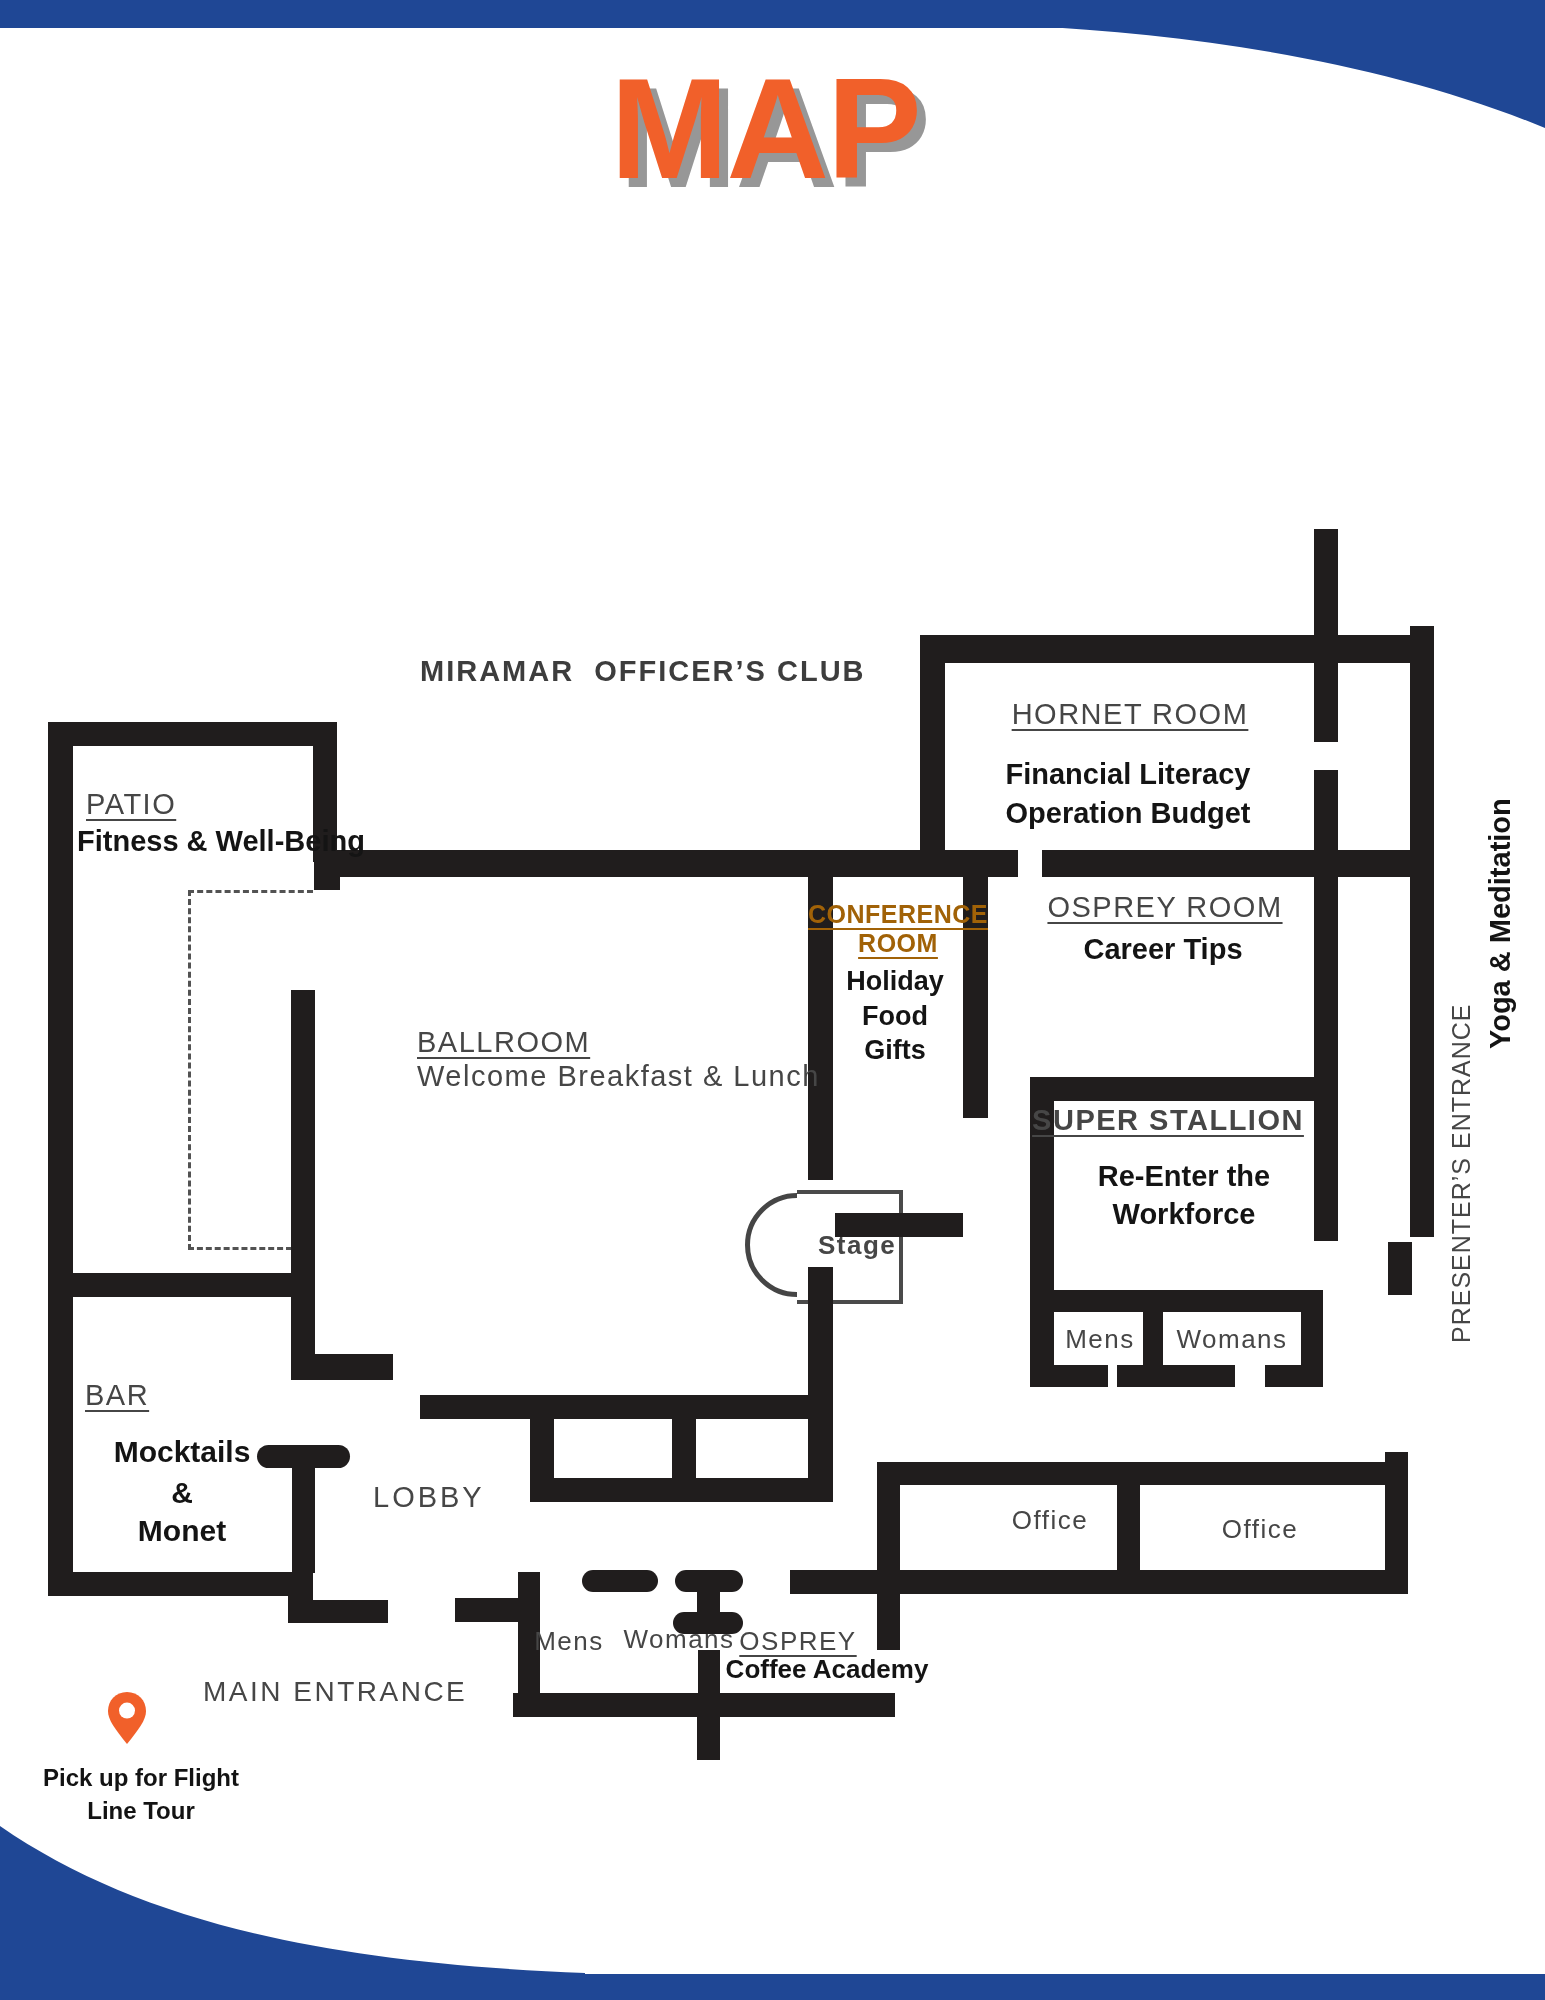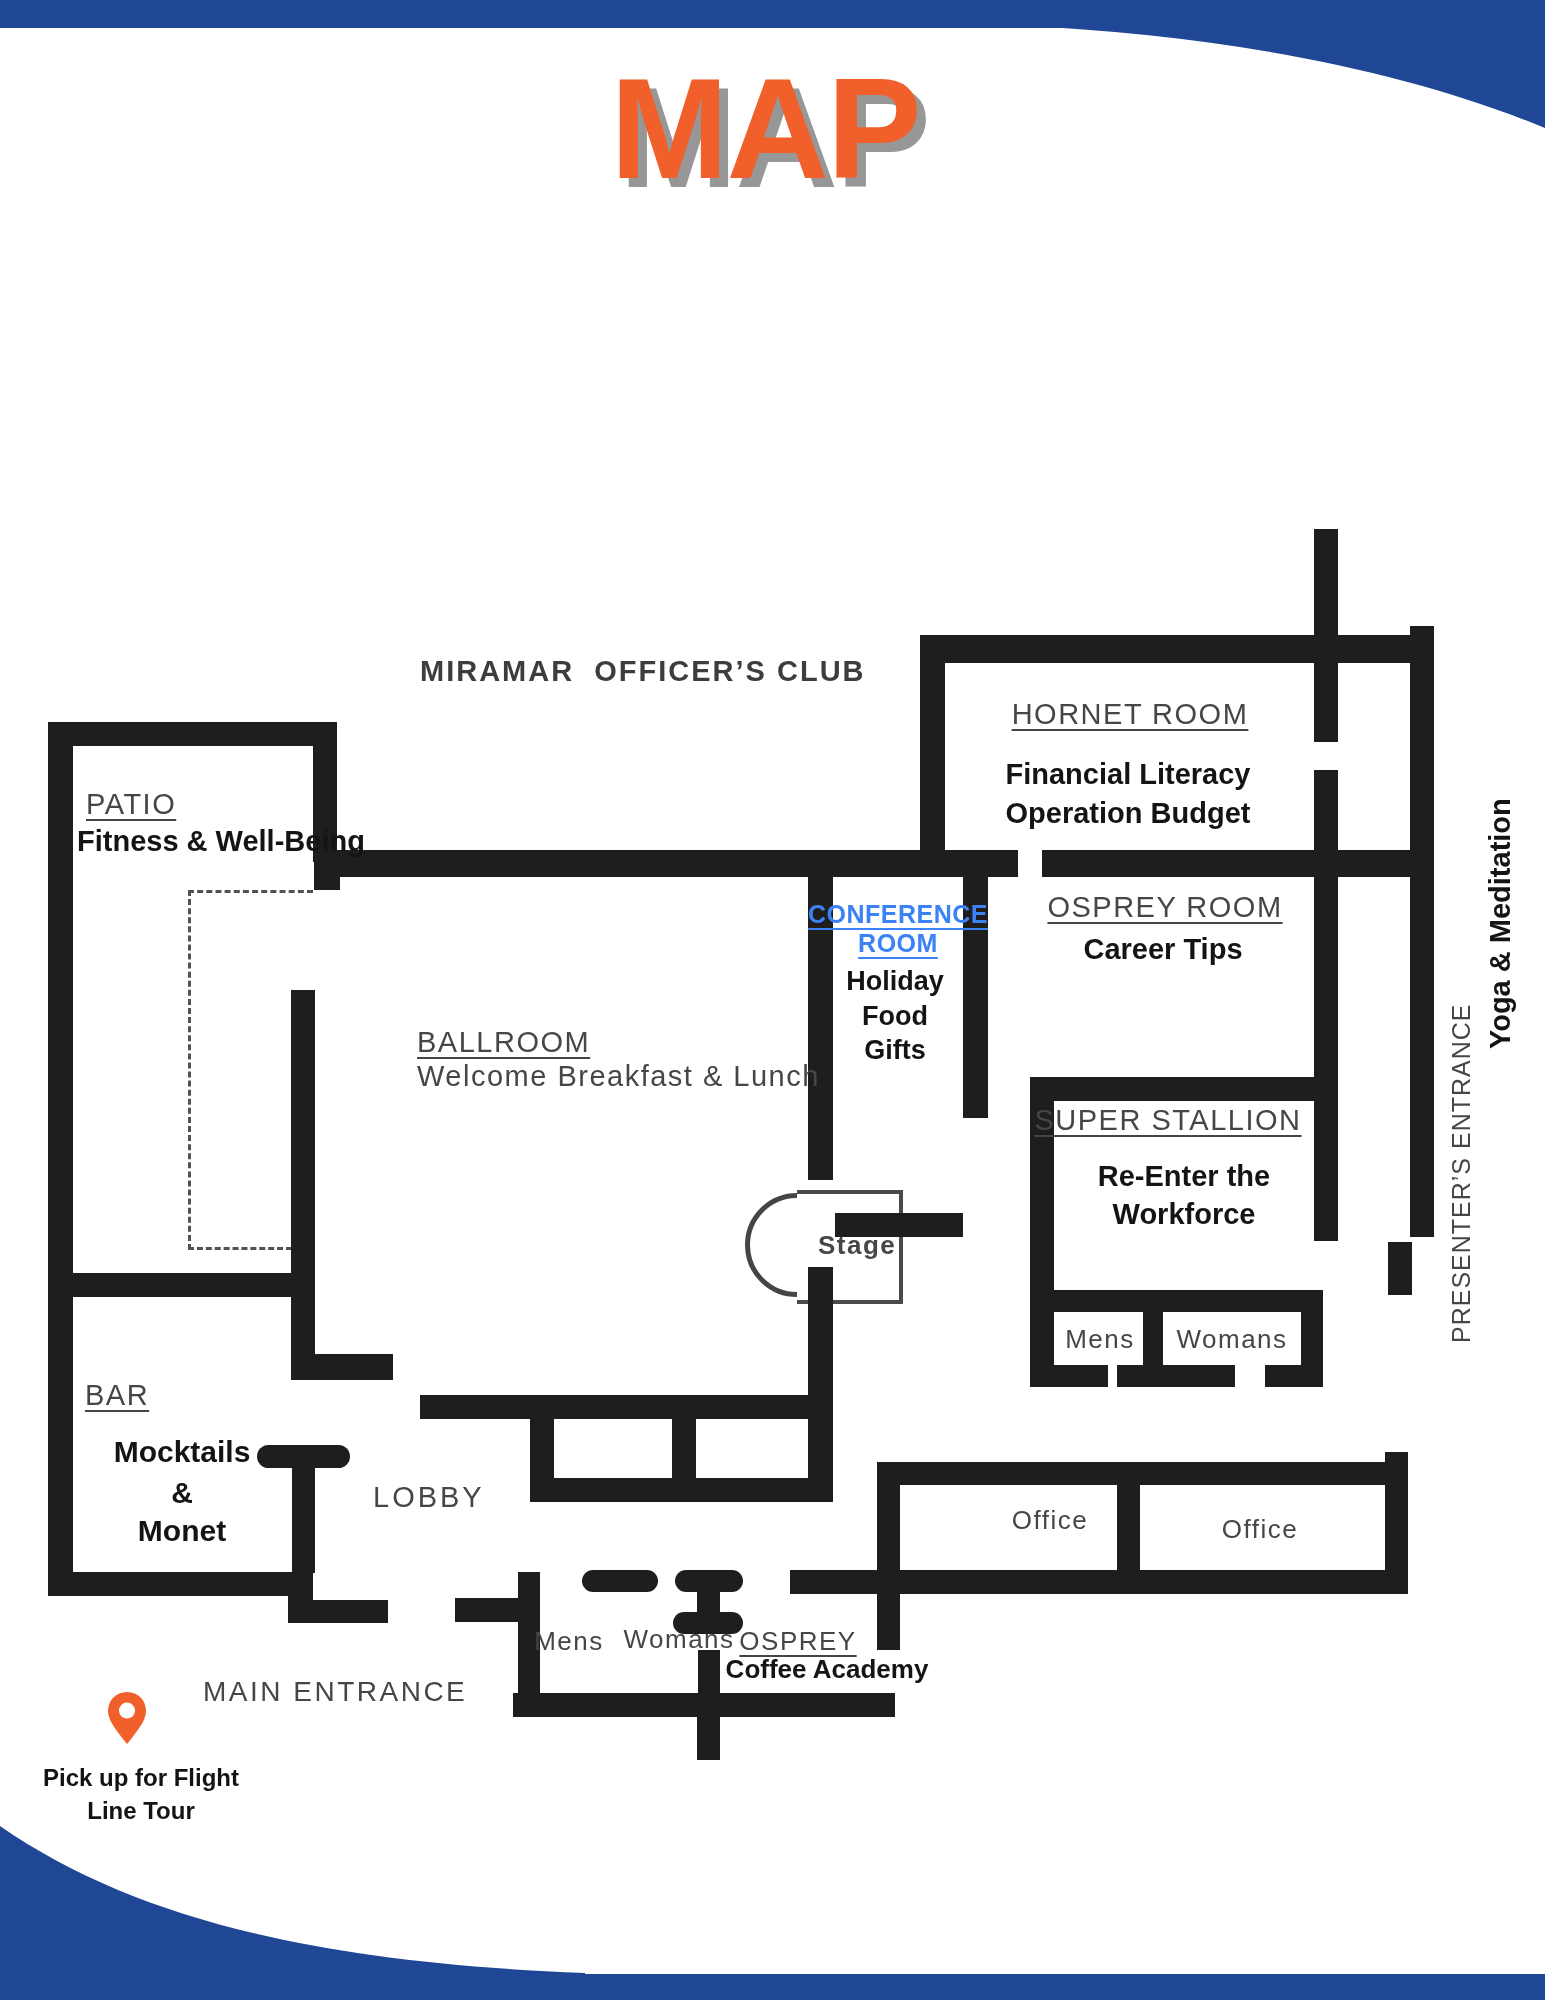--- a/index.html
+++ b/index.html
@@ -6,21 +6,21 @@
   #canvas{position:relative;width:1545px;height:2000px;background:#ffffff;overflow:hidden;
           font-family:"Liberation Sans",sans-serif;}
   .wall{position:absolute;background:#201d1d;z-index:3;}
   .pill{border-radius:12px;}
   .blue{position:absolute;z-index:1;}
   .lbl{position:absolute;color:#464646;letter-spacing:1.5px;font-size:29px;white-space:nowrap;z-index:5;}
   .sm{font-size:26px;}
   .und{text-decoration:underline;text-underline-offset:5px;text-decoration-thickness:2px;}
   .event{position:absolute;font-weight:bold;color:#141414;font-size:29px;white-space:nowrap;z-index:5;}
   .c{transform:translateX(-50%);text-align:center;}
-  .conflbl{position:absolute;font-weight:bold;color:#3b82f6;font-size:25px;letter-spacing:.5px;white-space:nowrap;z-index:5;}
+  .conflbl{position:absolute;font-weight:bold;color:#a16207;font-size:25px;letter-spacing:.5px;white-space:nowrap;z-index:5;}
   .dashv{position:absolute;border-left:3px dashed #525252;z-index:2;}
   .dashh{position:absolute;border-top:3px dashed #525252;z-index:2;}
   .stage-circle{position:absolute;left:745px;top:1193px;width:104px;height:104px;border:5px solid #454545;
                 border-radius:50%;background:#fff;z-index:2;box-sizing:border-box;}
   .stage-rect{position:absolute;left:797px;top:1190px;width:106px;height:114px;background:#fff;
               border:4px solid #4a4a4a;border-left:none;z-index:2;box-sizing:border-box;}
   .vert{position:absolute;writing-mode:vertical-rl;transform:rotate(180deg);white-space:nowrap;z-index:5;}
   #map-title{position:absolute;left:765px;top:58px;transform:translateX(-50%);
              font-size:142px;font-weight:bold;letter-spacing:-2px;color:#F1602A;line-height:1;
              text-shadow:9px 9px 0 rgba(125,125,125,.8);z-index:6;}
@@ -124,21 +124,21 @@
 
   <div class="conflbl und c" style="left:898px;top:900px;">CONFERENCE</div>
   <div class="conflbl und c" style="left:898px;top:929px;">ROOM</div>
   <div class="event c" style="left:895px;top:966px;font-size:27px;">Holiday</div>
   <div class="event c" style="left:895px;top:1001px;font-size:27px;">Food</div>
   <div class="event c" style="left:895px;top:1035px;font-size:27px;">Gifts</div>
 
   <div class="lbl und c" style="left:1165px;top:891px;">OSPREY ROOM</div>
   <div class="event c" style="left:1163px;top:933px;">Career Tips</div>
 
-  <div class="lbl und c" style="left:1168px;top:1104px;">SUPER STALLION</div>
+  <div class="lbl und c" style="left:1168px;top:1104px;font-weight:bold;">SUPER STALLION</div>
   <div class="event c" style="left:1184px;top:1160px;">Re-Enter the</div>
   <div class="event c" style="left:1184px;top:1198px;">Workforce</div>
 
   <div class="lbl und" style="left:85px;top:1379px;">BAR</div>
   <div class="event c" style="left:182px;top:1435px;font-size:30px;">Mocktails</div>
   <div class="event c" style="left:182px;top:1476px;font-size:30px;">&amp;</div>
   <div class="event c" style="left:182px;top:1514px;font-size:30px;">Monet</div>
 
   <div class="lbl" style="left:373px;top:1481px;letter-spacing:3px;">LOBBY</div>
   <div class="lbl sm" style="left:818px;top:1230px;z-index:5;font-weight:bold;">Stage</div>

